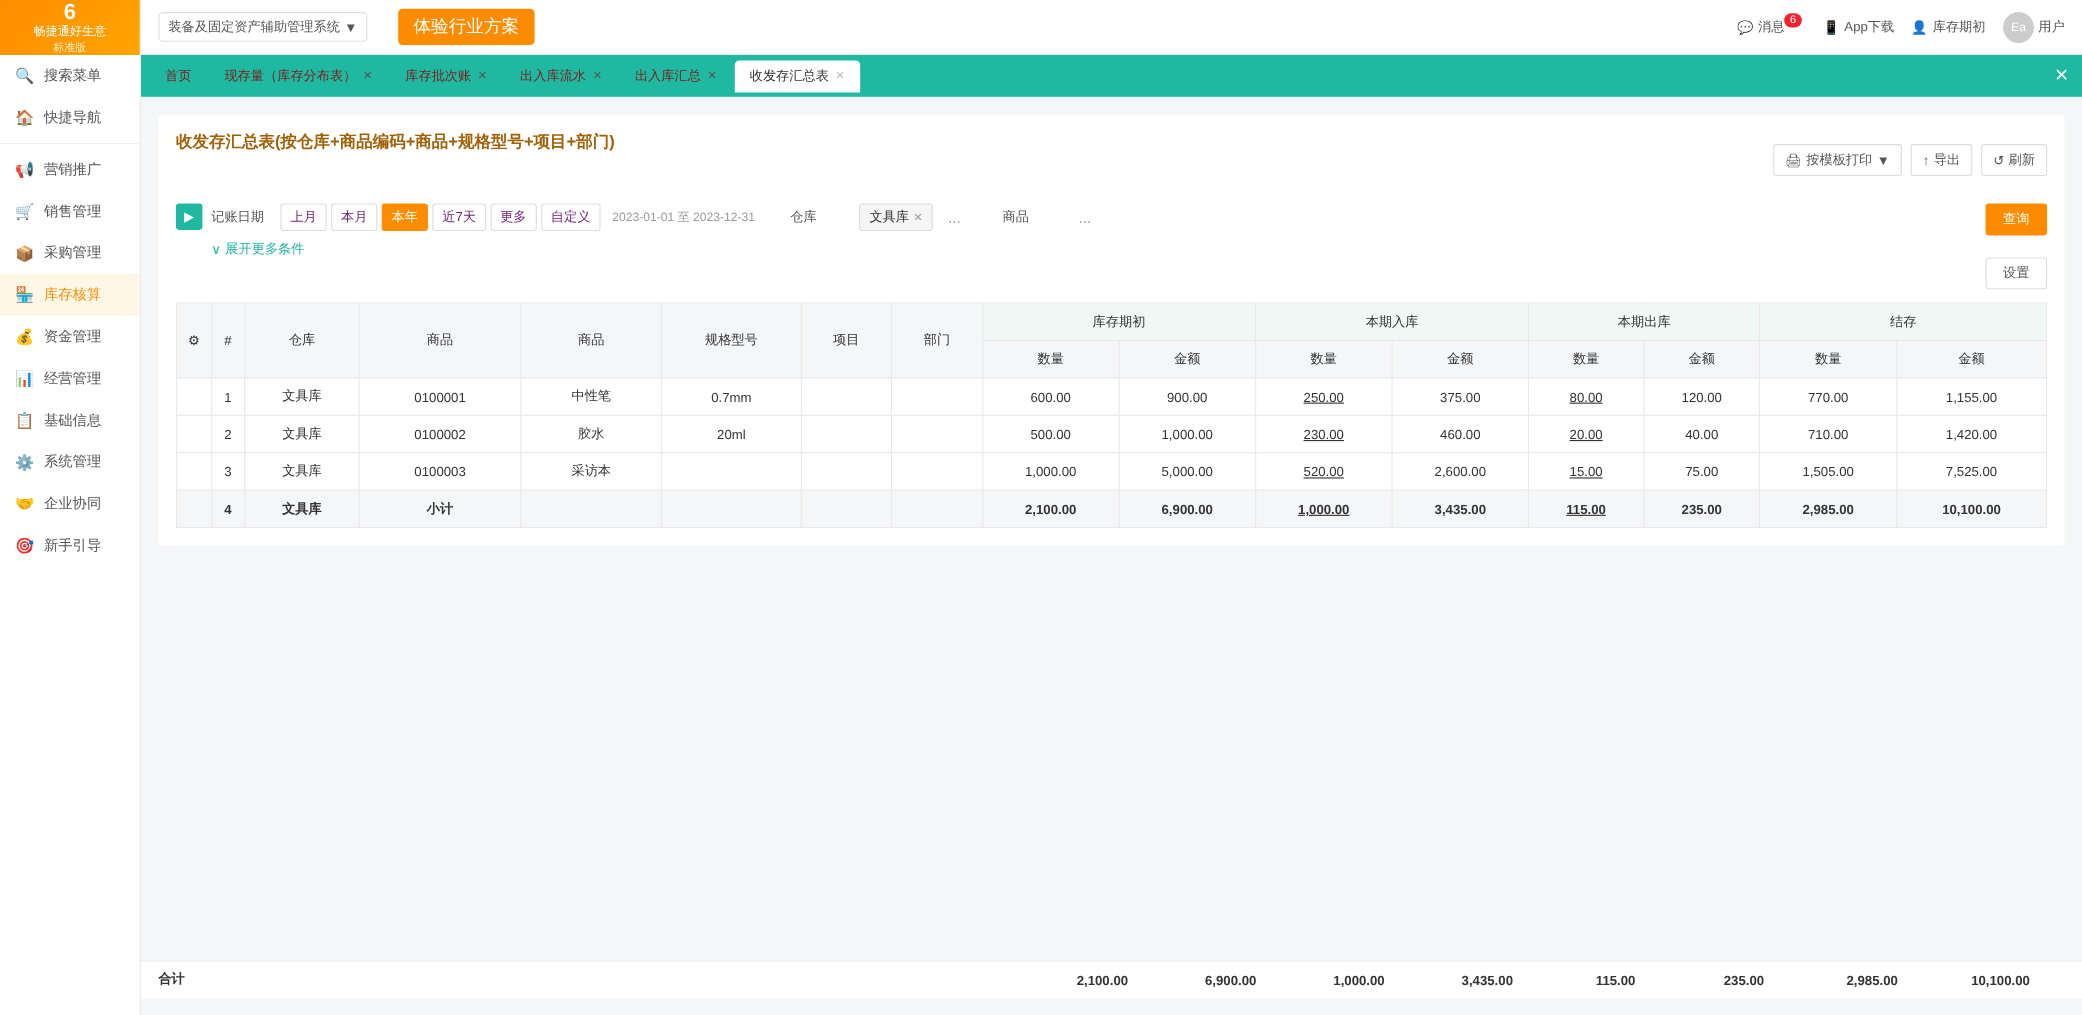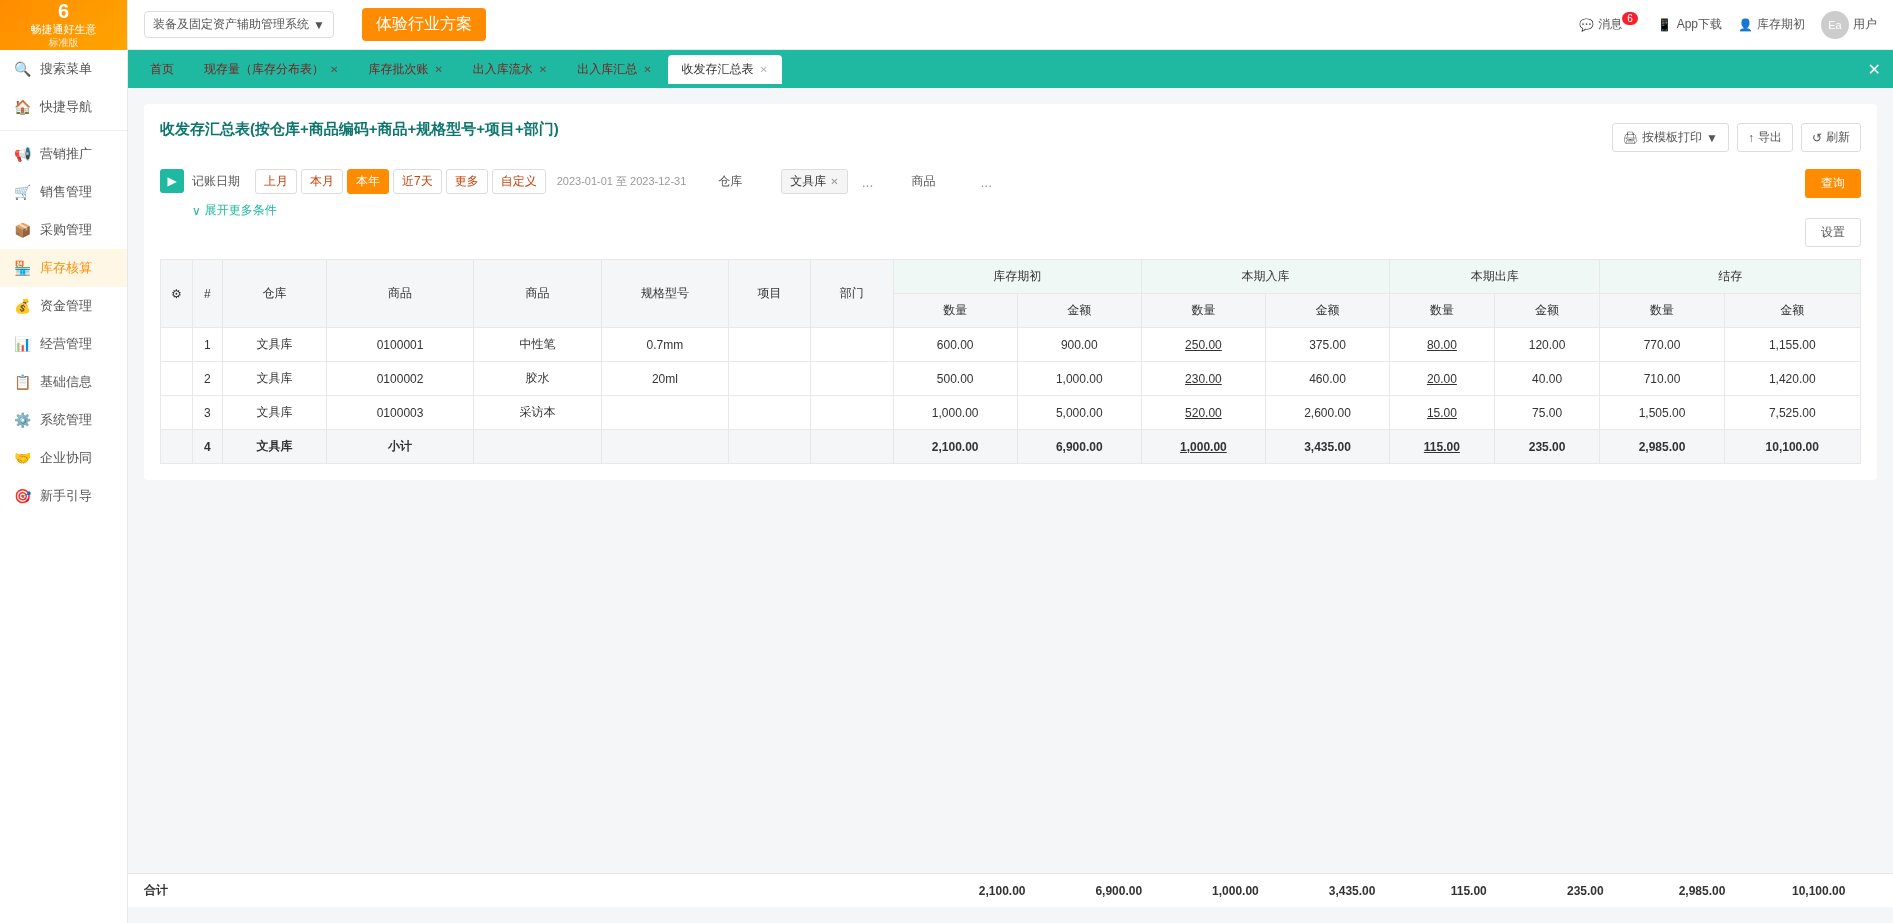--- a/index.html
+++ b/index.html
@@ -29,29 +29,29 @@
     .tab.active { background: #fff; color: #333; }
     .tab .close { margin-left: 6px; opacity: 0.7; font-size: 10px; }
     .tab.active .close { color: #999; }
     .tabbar-close { margin-left: auto; color: #fff; cursor: pointer; font-size: 16px; padding: 0 4px; }
 
     
     .main { margin-left: 128px; margin-top: 88px; padding: 16px; background: #f5f6f8; min-height: calc(923px - 88px); }
     .page-container { background: #fff; border-radius: 4px; padding: 16px; }
 
     
-    .page-title { font-size: 15px; font-weight: bold; color: #0f766e; margin-bottom: 16px; }
+    .page-title { font-size: 15px; font-weight: bold; color: #a16207; margin-bottom: 32px; }
 
     
     .filter-area { background: #fff; margin-bottom: 12px; }
     .filter-row { display: flex; align-items: center; margin-bottom: 8px; gap: 12px; flex-wrap: wrap; }
     .filter-section { display: flex; align-items: center; gap: 8px; }
     .filter-label { color: #555; font-size: 12px; min-width: 55px; }
     .filter-date-btns { display: flex; align-items: center; gap: 4px; }
-    .date-btn { padding: 3px 8px; border: 1px solid #ddd; border-radius: 3px; cursor: pointer; font-size: 12px; color: #c2410c; background: #fff; }
+    .date-btn { padding: 3px 8px; border: 1px solid #ddd; border-radius: 3px; cursor: pointer; font-size: 12px; color: #701a75; background: #fff; }
     .date-btn.active { background: #ff8c00; color: #fff; border-color: #ff8c00; }
     .date-range { color: #999; font-size: 11px; margin-left: 3px; }
     .warehouse-tag { display: flex; align-items: center; gap: 4px; background: #f5f5f5; border: 1px solid #ddd; border-radius: 3px; padding: 3px 8px; font-size: 12px; }
     .warehouse-tag .remove { cursor: pointer; color: #999; font-size: 10px; }
     .expand-btn { display: flex; align-items: center; gap: 4px; color: #1fb8a0; cursor: pointer; font-size: 12px; margin-top: 4px; }
     .btn-query { background: #ff8c00; color: #fff; border: none; padding: 6px 16px; border-radius: 3px; cursor: pointer; font-size: 12px; }
     .btn-setting { background: #fff; color: #555; border: 1px solid #ddd; padding: 5px 12px; border-radius: 3px; cursor: pointer; font-size: 12px; }
     .btn-print { display: flex; align-items: center; gap: 4px; color: #555; border: 1px solid #ddd; padding: 5px 10px; border-radius: 3px; cursor: pointer; font-size: 12px; background: #fff; }
     .btn-export { display: flex; align-items: center; gap: 4px; color: #555; border: 1px solid #ddd; padding: 5px 10px; border-radius: 3px; cursor: pointer; font-size: 12px; background: #fff; }
     .btn-refresh { display: flex; align-items: center; gap: 4px; color: #555; border: 1px solid #ddd; padding: 5px 10px; border-radius: 3px; cursor: pointer; font-size: 12px; background: #fff; }

